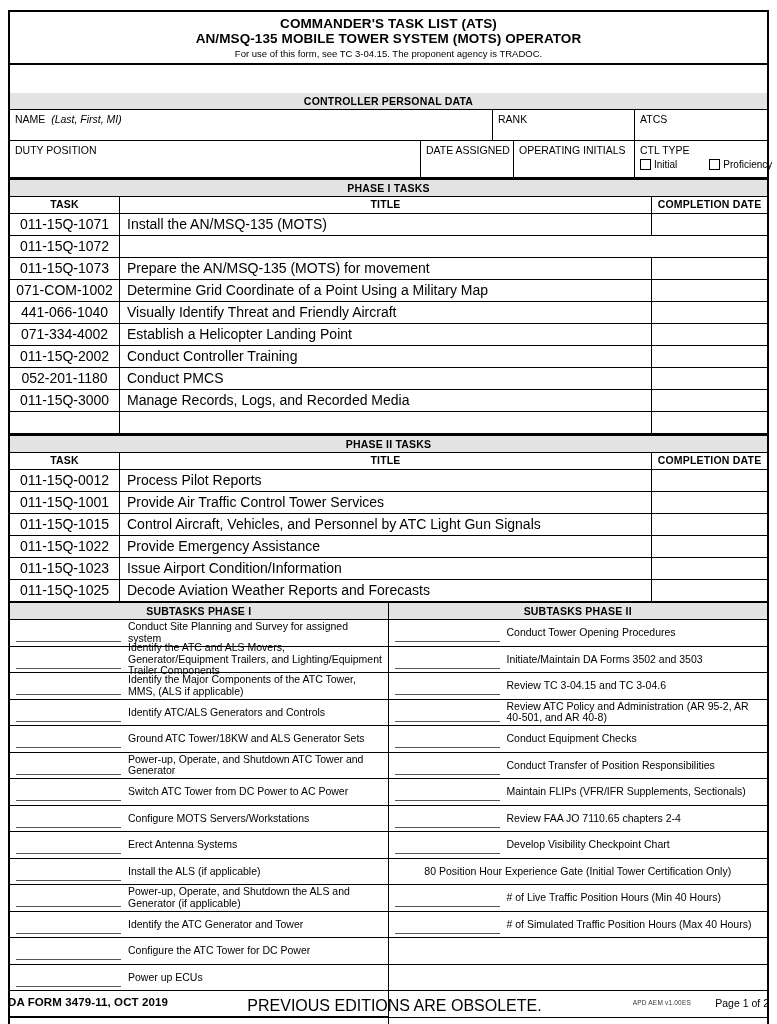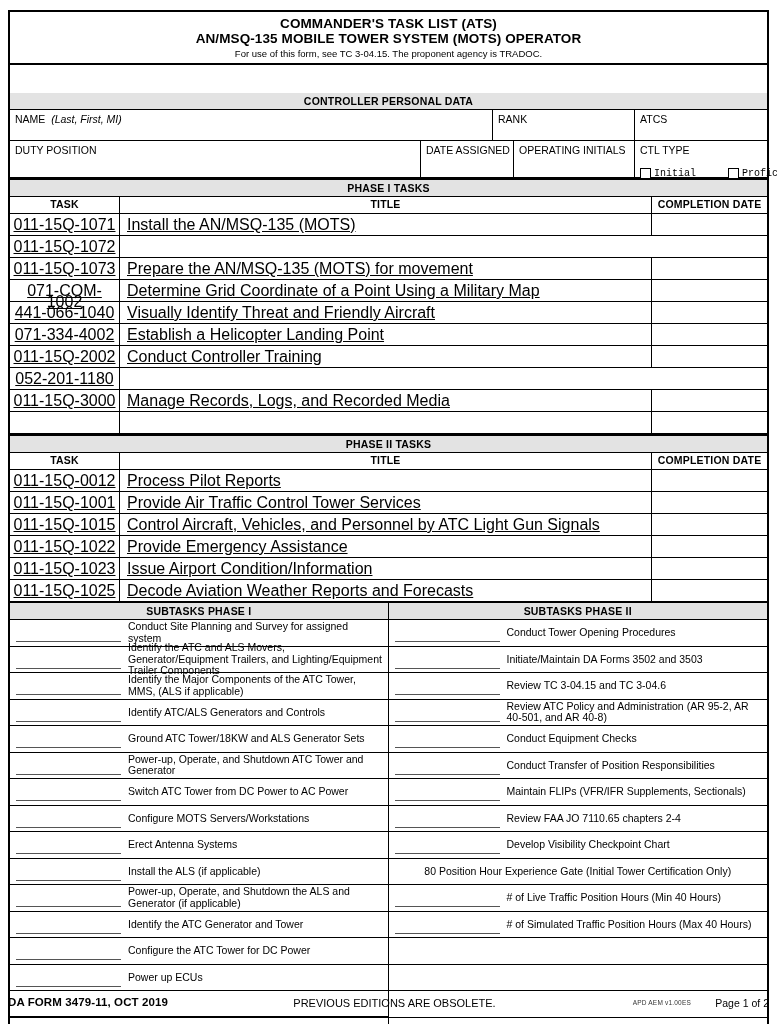--- a/index.html
+++ b/index.html
@@ -80,24 +80,23 @@
   .r1-rank   { width: 142px; height: 30px; }
   .r1-atcs   { width: 132px; height: 30px; }
   .r2-duty   { width: 411px; height: 36px; }
   .r2-date   { width: 93px;  height: 36px; }
   .r2-init   { width: 121px; height: 36px; }
   .r2-ctl    { width: 132px; height: 36px; }
 
   .ctl-options {
     display: flex;
     align-items: center;
-    margin-top: 12px;
+    margin-top: 3px;
     gap: 16px;
     font-size: 10px;
-    font-family: Liberation Mono, monospace;
   }
   .chk {
     width: 11px;
     height: 11px;
     border: 1px solid #000;
     display: inline-block;
     background: #fff;
     box-sizing: border-box;
     flex: 0 0 auto;
   }
@@ -127,27 +126,26 @@
   .task-head .th:last-child { border-right: none; }
   .col-task  { width: 110px; }
   .col-title { width: 532px; }
   .col-date  { width: 115px; }
 
   .task-row {
     display: flex;
     border-bottom: 1px solid #000;
   }
   .task-row .td {
-    font-size: 16px;
+    font-size: 14px;
     padding: 5px 0 5px 0;
     border-right: 1px solid #000;
     box-sizing: border-box;
     height: 21px;
     line-height: 11px;
-    text-decoration: underline;
   }
   .task-row .td:last-child { border-right: none; }
   .td.col-task  { text-align: center; }
   .td.col-title { padding-left: 7px; }
   .task-row.closer { border-bottom: 2px solid #000; }
 
   
   .sub-banner-row {
     display: flex;
     border-bottom: 1px solid #000;
@@ -224,21 +222,21 @@
     font-size: 11.5px;
     font-weight: bold;
     letter-spacing: 0.1px;
   }
   .ft-center {
     position: absolute;
     left: 12px;
     right: 0;
     top: 1px;
     text-align: center;
-    font-size: 11px;
+    font-size: 16px;
   }
   .ft-apd {
     position: absolute;
     right: 78px;
     top: 3px;
     font-size: 6.5px;
     color: #333;
     letter-spacing: 0.2px;
   }
   .ft-page {
@@ -337,20 +335,21 @@
           <div class="td col-title">Establish a Helicopter Landing Point</div>
           <div class="td col-date"></div>
         </div>
         <div class="task-row">
           <div class="td col-task">011-15Q-2002</div>
           <div class="td col-title">Conduct Controller Training</div>
           <div class="td col-date"></div>
         </div>
         <div class="task-row">
           <div class="td col-task">052-201-1180</div>
+          <div class="td col-title">Conduct PMCS</div>
           <div class="td col-date"></div>
         </div>
         <div class="task-row">
           <div class="td col-task">011-15Q-3000</div>
           <div class="td col-title">Manage Records, Logs, and Recorded Media</div>
           <div class="td col-date"></div>
         </div>
         <div class="task-row closer">
           <div class="td col-task"></div>
           <div class="td col-title"></div>

